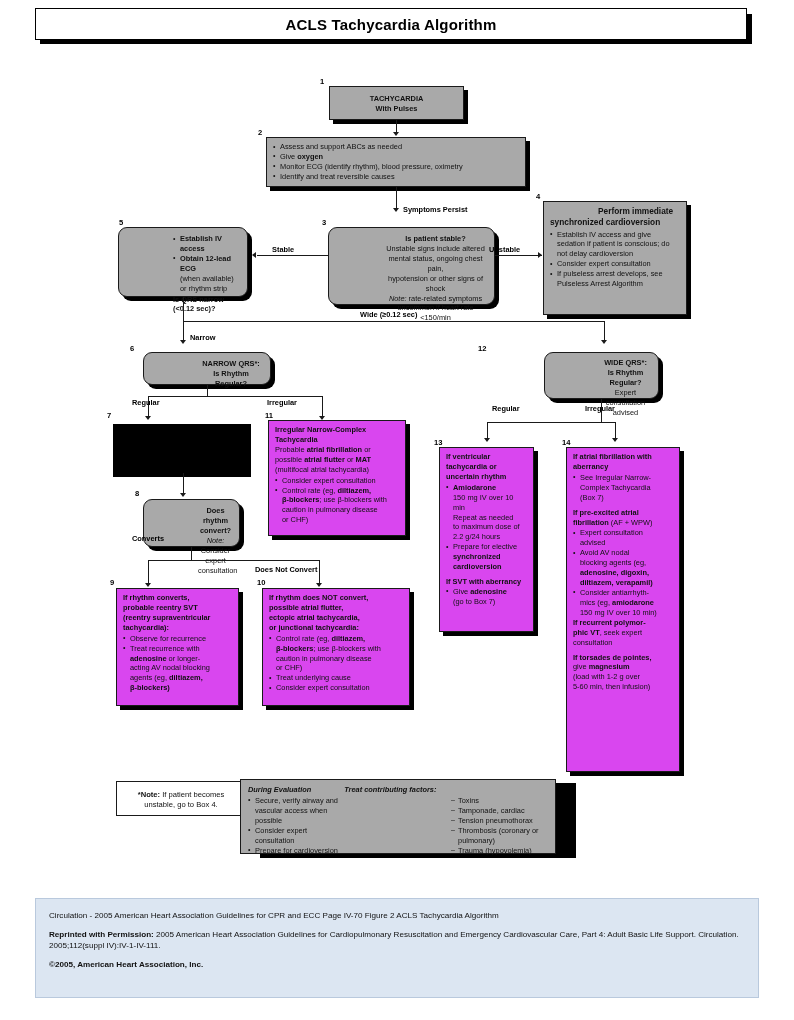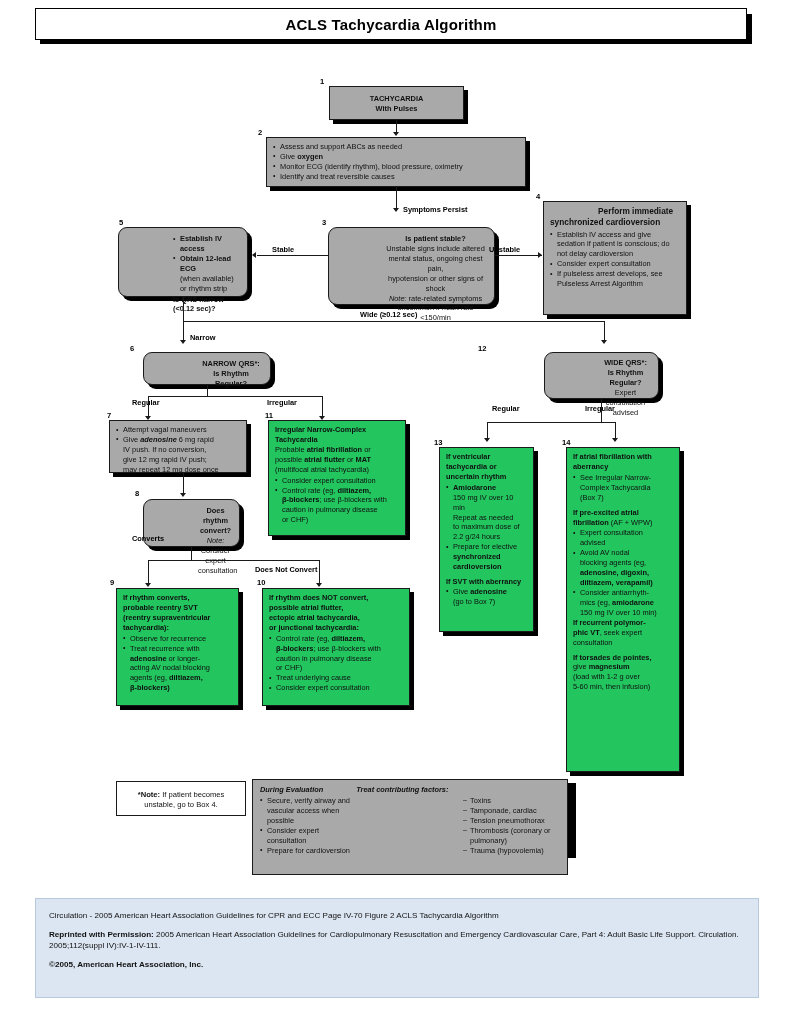--- a/index.html
+++ b/index.html
@@ -26,21 +26,21 @@
   }
   
   .flow{position:absolute;left:0;top:0;width:794px;height:900px;}
   .box{
     position:absolute;box-sizing:border-box;
     border:1.2px solid #1a1a1a;
     font-size:7.4px;line-height:1.34;
     color:#111;
   }
   .box.dark{background:#a9a9a9;}
-  .box.light{background:#22c55e;}
+  .box.light{background:#d946ef;}
   .box.white{background:#ffffff;}
   .box.round{border-radius:9px;padding-left:48px;}
   .shadow{
     position:absolute;background:#000;
   }
   .box .inner{padding:4px 6px;}
   .ctr{text-align:center;}
   b{font-weight:bold;}
   i{font-style:italic;}
   .ul{list-style:none;margin:0;padding:0;}
@@ -194,33 +194,20 @@
   <div class="ln h" style="left:148px;top:396px;width:175px;"></div>
   <div class="ln v" style="left:148px;top:396px;height:22px;"></div>
   <div class="arw" style="left:145px;top:416px;"></div>
   <div class="lbl" style="left:132px;top:398px;">Regular</div>
   <div class="ln v" style="left:322px;top:396px;height:22px;"></div>
   <div class="arw" style="left:319px;top:416px;"></div>
   <div class="lbl" style="left:267px;top:398px;">Irregular</div>
 
   <div class="num" style="left:107px;top:411px;">7</div>
   <div class="shadow" style="left:113px;top:424px;width:138px;height:53px;"></div>
-  <div class="box dark" style="left:109px;top:420px;width:138px;height:53px;">
-    <div class="inner">
-      <ul class="ul">
-        <li>Attempt vagal maneuvers</li>
-        <li>
-          <span>Give </span><b><i>adenosine</i></b><span> 6 mg rapid</span>
-        </li>
-      </ul>
-      <div style="padding-left:7px;">IV push. If no conversion,</div>
-      <div style="padding-left:7px;">give 12 mg rapid IV push;</div>
-      <div style="padding-left:7px;">may repeat 12 mg dose once</div>
-    </div>
-  </div>
   <div class="ln v" style="left:183px;top:473px;height:22px;"></div>
   <div class="arw" style="left:180px;top:493px;"></div>
 
   <div class="num" style="left:135px;top:489px;">8</div>
   <div class="shadow" style="left:147px;top:503px;width:97px;height:48px;border-radius:9px;"></div>
   <div class="box dark round" style="left:143px;top:499px;width:97px;height:48px;">
     <div class="inner ctr" style="padding-top:6px;">
       <div><b>Does rhythm</b></div>
       <div><b>convert?</b></div>
       <div><i>Note:</i><span> Consider</span></div>
@@ -385,21 +372,21 @@
   </div>
 
   <div class="box white" style="left:116px;top:781px;width:130px;height:35px;border-width:1.4px;">
     <div class="inner ctr" style="padding-top:8px;font-size:7.6px;">
       <div><b>*Note:</b><span> If patient becomes</span></div>
       <div>unstable, go to Box 4.</div>
     </div>
   </div>
 
   <div class="shadow" style="left:260px;top:783px;width:316px;height:75px;"></div>
-  <div class="box dark" style="left:252px;top:779px;width:316px;height:96px;border-width:1.4px;">
+  <div class="box dark" style="left:240px;top:779px;width:316px;height:75px;border-width:1.4px;">
     <div class="inner" style="display:flex;gap:6px;padding:5px 7px;">
       <div style="width:93px;">
         <div style="margin-bottom:1px;"><b><i>During Evaluation</i></b></div>
         <ul class="ul">
           <li>Secure, verify airway and vascular access when possible</li>
           <li>Consider expert consultation</li>
           <li>Prepare for cardioversion</li>
         </ul>
       </div>
       <div style="width:104px;">

